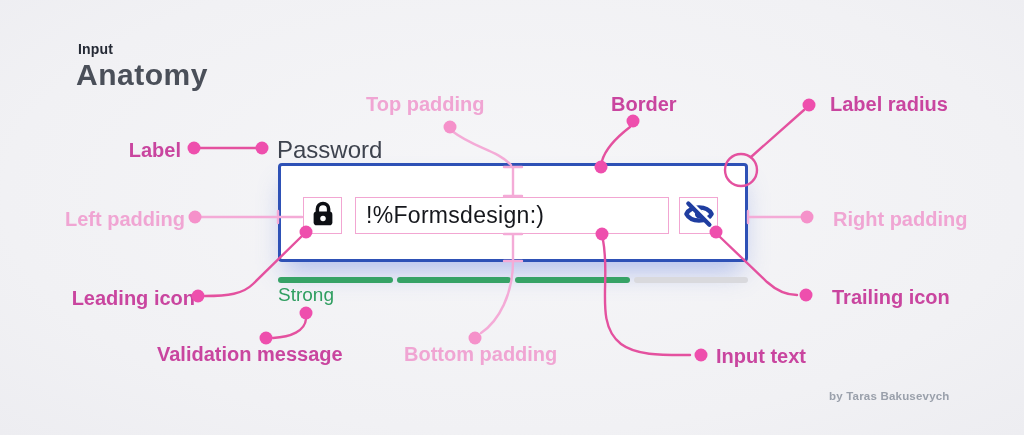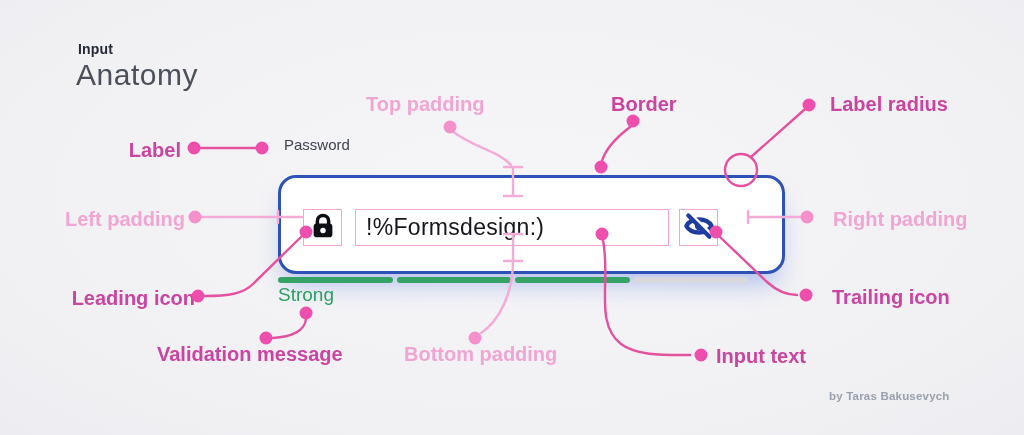--- a/index.html
+++ b/index.html
@@ -2,28 +2,27 @@
 <html style="--accent-dark: #c9459f; --accent-dark-line: #e4519f; --accent-dark-dot: #ee4fad; --accent-light: #f0a5d3; --accent-light-line: #f4abd7; --accent-light-dot: #f591ca; --input-border: #2e51b6; --pink-box-border: #f2a6d2; --icon-blue: #1f3da0; --green: #2f9e60; --bar-green: #36a266; --bar-empty: #d9d9dd; --background: #f3f3f6;"><head>
 <meta charset="utf-8">
 <style>
   html,body{margin:0;padding:0;background:#e8e8eb;}
   .canvas{
     position:relative;width:1024px;height:435px;overflow:hidden;
     background:radial-gradient(ellipse at 50% 45%, #f6f6f8 0%, #f1f1f4 70%, #ededf1 100%);
     font-family:"Liberation Sans", sans-serif;
   }
   .kicker{position:absolute;left:78px;top:41px;font-size:14px;font-weight:700;color:#252a35;letter-spacing:.2px;}
-  .headline{position:absolute;left:76px;top:58px;font-size:30px;font-weight:400;color:#4a4f59;letter-spacing:.5px;}
-  .field-label{position:absolute;left:284px;top:136px;font-size:15px;font-weight:500;color:#3e434e;}
+  .headline{position:absolute;left:76px;top:58px;font-size:30px;font-weight:700;color:#4a4f59;letter-spacing:.5px;}
+  .field-label{position:absolute;left:277px;top:136px;font-size:24px;font-weight:500;color:#3e434e;}
 
   .input-box{
-    position:absolute;left:278px;top:163px;width:507px;height:99px;box-sizing:border-box;
-    background:#fff;border:3px solid var(--input-border,#2e51b6);border-radius:18px;
+    position:absolute;left:278px;top:163px;width:470px;height:99px;box-sizing:border-box;
+    background:#fff;border:3px solid var(--input-border,#2e51b6);border-radius:4px;
     box-shadow:0 16px 24px -6px rgba(105,130,225,.45);
-    margin-top:12px;
   }
   .pink-box{position:absolute;box-sizing:border-box;border:1.5px solid var(--pink-box-border,#f2a6d2);
     display:flex;align-items:center;justify-content:center;}
   .lock-box{left:22px;top:31px;width:39px;height:37px;}
   .text-box{left:74px;top:31px;width:314px;height:37px;justify-content:flex-start;padding-left:10px;}
   .eye-box{left:398px;top:31px;width:39px;height:37px;}
   .input-value{font-size:23px;font-weight:500;color:#15171c;letter-spacing:.3px;white-space:nowrap;}
 
   .strength{position:absolute;left:278px;top:277px;width:470px;height:6px;display:flex;gap:4px;}
   .seg{flex:1;border-radius:3px;}

